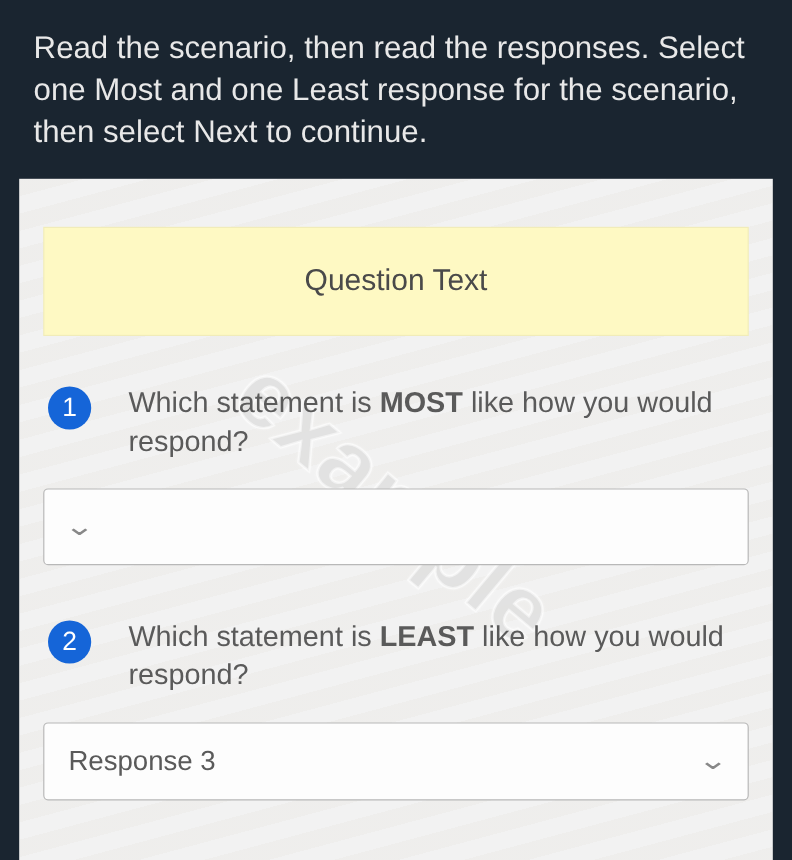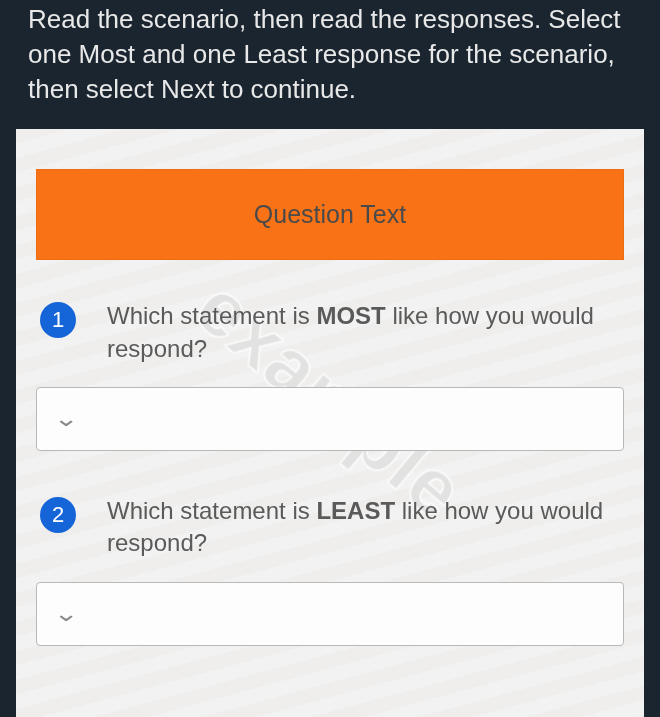--- a/index.html
+++ b/index.html
@@ -5,21 +5,21 @@
     * { box-sizing: border-box; margin: 0; padding: 0; }
     body {
       font-family: -apple-system, BlinkMacSystemFont, 'Segoe UI', Arial, sans-serif;
       background: #1a2530;
       width: 660px;
       height: 717px;
       overflow: hidden;
     }
     .instructions {
       color: #e8e8e8;
-      padding: 2px 28px 22px 28px;
+      padding: 22px 28px 22px 28px;
       font-size: 26px;
       line-height: 1.35;
     }
     .card {
       background: #f2f2f2;
       margin: 0 16px;
       padding: 40px 20px 0 20px;
       position: relative;
       overflow: hidden;
       height: 600px;
@@ -48,21 +48,21 @@
       text-shadow: 0 0 3px #fff, 0 0 2px #fff;
       opacity: 0.85;
       letter-spacing: 1px;
       pointer-events: none;
       z-index: 1;
       white-space: nowrap;
       -webkit-text-stroke: 2px rgba(255,255,255,0.6);
     }
     .content { position: relative; z-index: 2; }
     .question-box {
-      background: #f97316;
+      background: #fef9c3;
       border: 1px solid rgba(0,0,0,0.05);
       text-align: center;
       padding: 30px 10px;
       color: #4a4a4a;
       font-size: 25px;
       margin-bottom: 40px;
     }
     .prompt-row {
       display: flex;
       align-items: flex-start;
@@ -130,17 +130,18 @@
       <span class="chevron">⌄</span>
     </div>
 
     <div class="prompt-row">
       <div class="num-badge">2</div>
       <div class="prompt-text">
         <span>Which statement is </span><strong>LEAST</strong><span> like how you would respond?</span>
       </div>
     </div>
     <div class="dropdown">
+      <span>Response 3</span>
       <span class="chevron">⌄</span>
     </div>
 
   </div>
 </div>
 
 </body></html>

